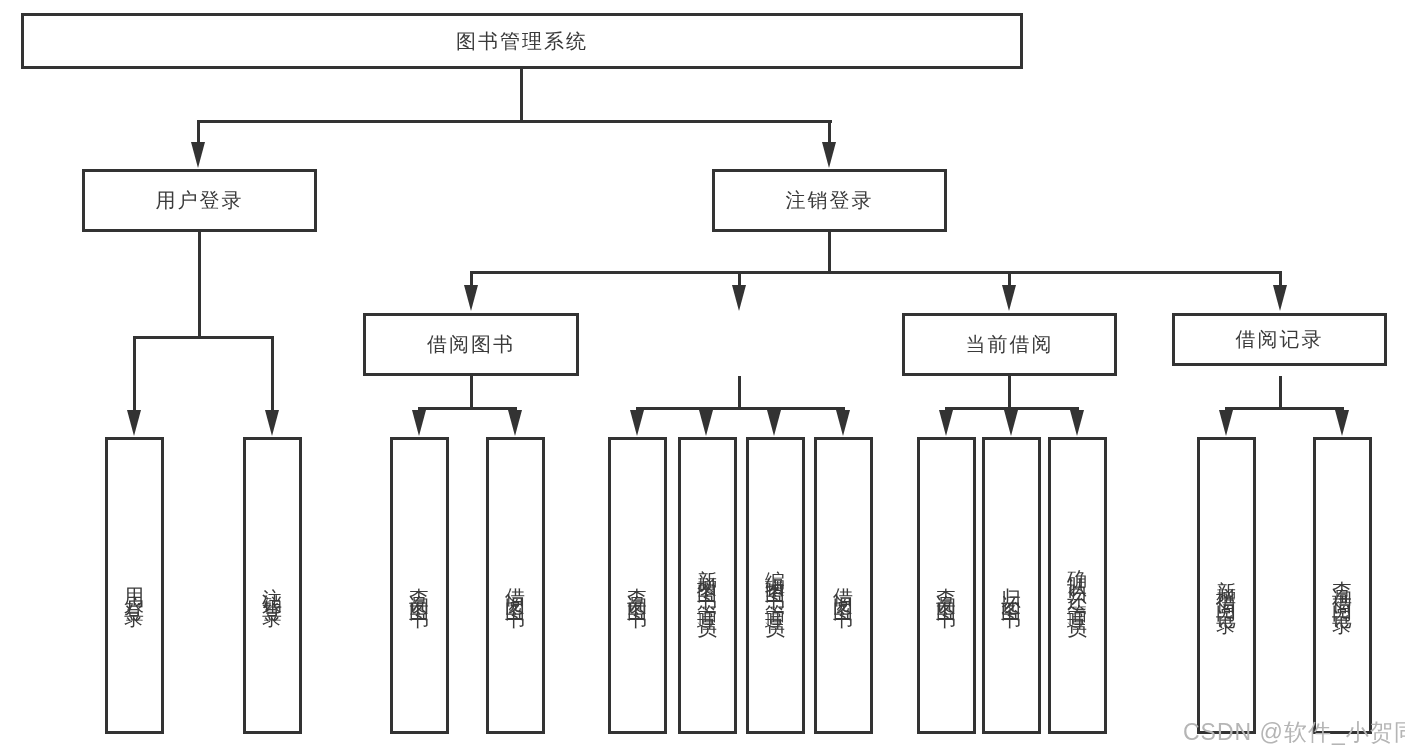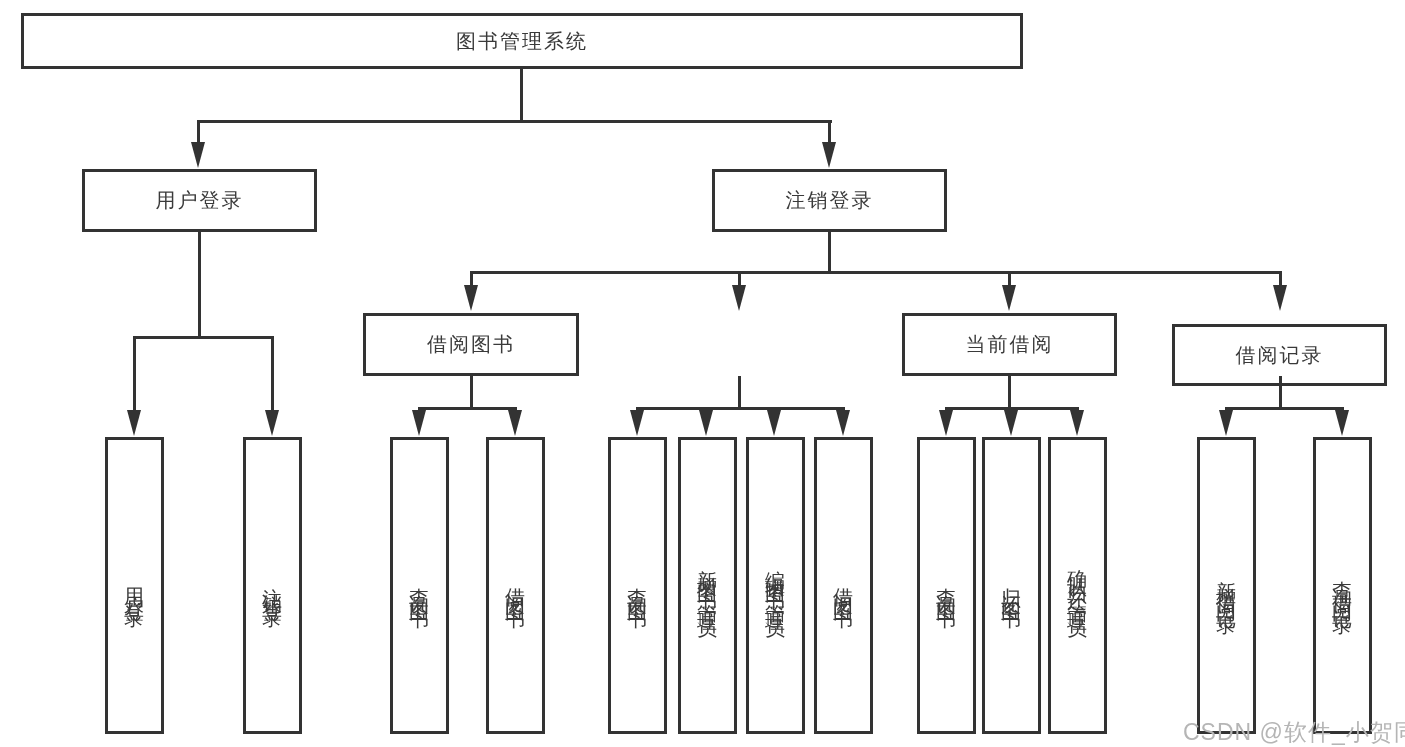--- a/index.html
+++ b/index.html
@@ -11,21 +11,21 @@
   .hbox{font-size:20px;letter-spacing:2px;white-space:nowrap;}
   .leaf span{writing-mode:vertical-rl;text-orientation:mixed;font-size:20px;line-height:1;
              letter-spacing:7px;color:#3a3a3a;}
   
   .n-root{left:21px;top:13px;width:1002px;height:56px;}
   .n-l2a{left:82px;top:169px;width:235px;height:63px;}
   .n-l2b{left:712px;top:169px;width:235px;height:63px;}
   .n-l3a{left:363px;top:313px;width:216px;height:63px;}
   .n-l3b{left:632px;top:313px;width:215px;height:63px;}
   .n-l3c{left:902px;top:313px;width:215px;height:63px;}
-  .n-l3d{left:1172px;top:324px;width:215px;height:62px;}
+  .n-l3d{left:1172px;top:313px;width:215px;height:53px;}
   .leaf{top:437px;width:59px;height:297px;}
   .f1{left:105px;}.f2{left:243px;}.f3{left:390px;}.f4{left:486px;}
   .f5{left:608px;}.f6{left:678px;}.f7{left:746px;}.f8{left:814px;}
   .f9{left:917px;}.f10{left:982px;}.f11{left:1048px;}.f12{left:1197px;}.f13{left:1313px;}
   
   .vl,.hl{position:absolute;background:#333333;}
   .vl{width:3px;} .hl{height:3px;}
   .arrow{position:absolute;width:0;height:0;border-left:7px solid transparent;
          border-right:7px solid transparent;border-top:26px solid #333333;}
   

